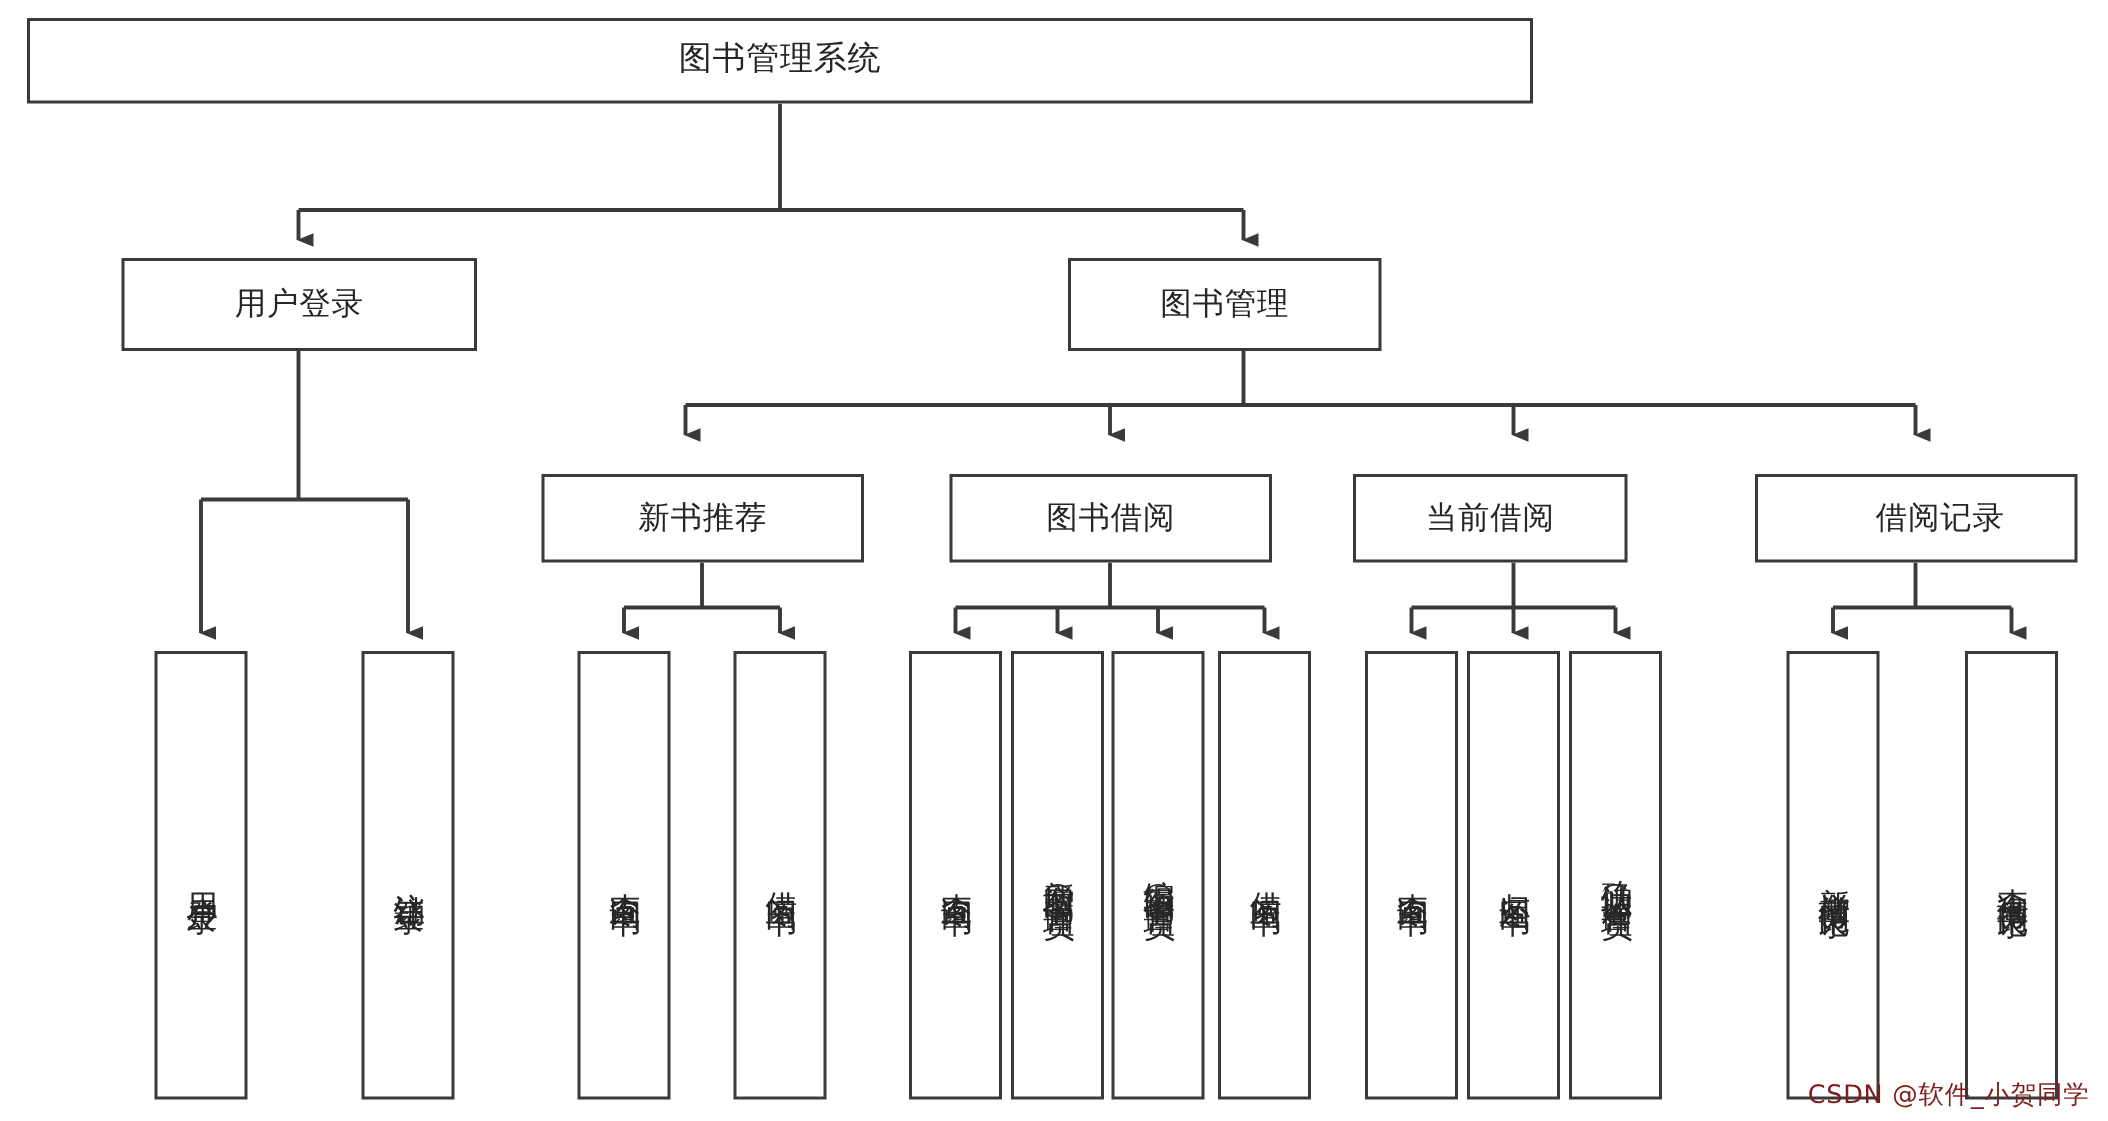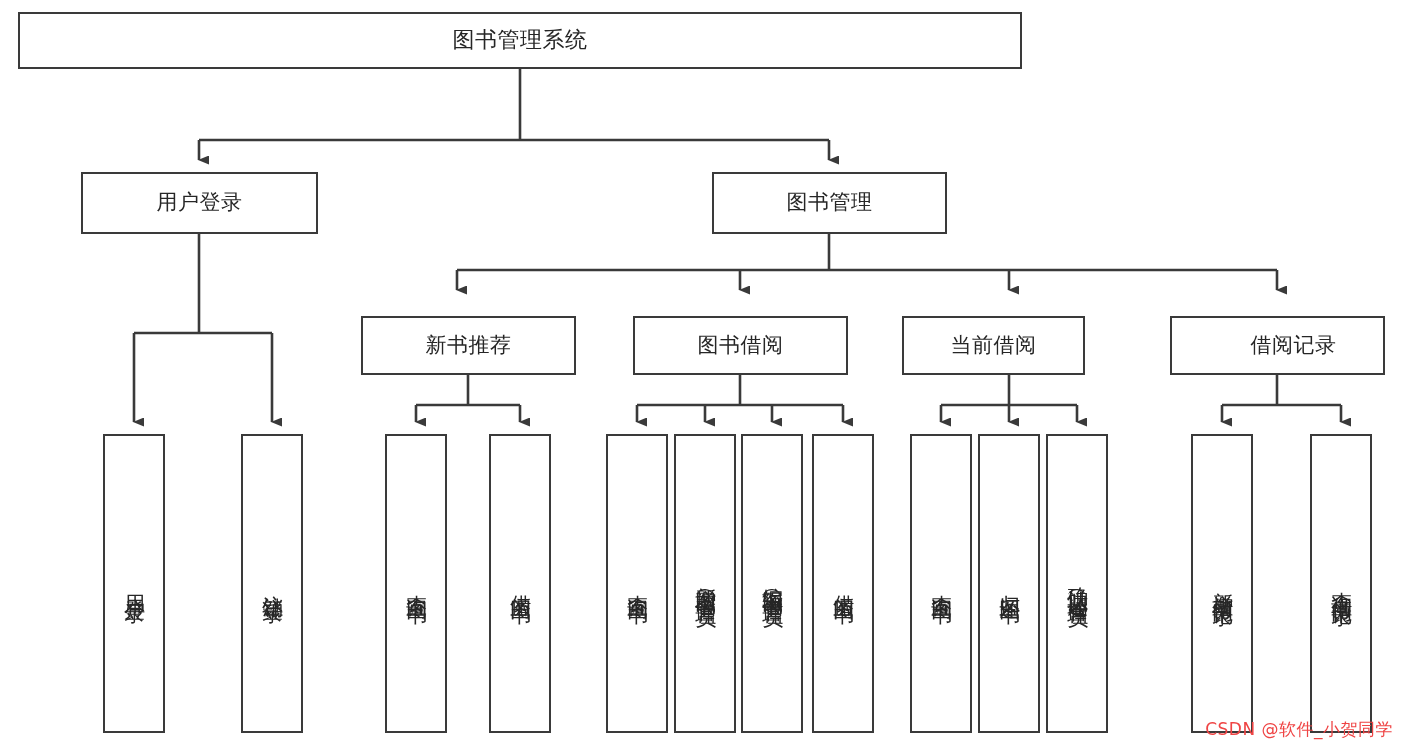--- a/index.html
+++ b/index.html
@@ -63,21 +63,21 @@
     line-height: 1.12;
     letter-spacing: 3px;
     white-space: nowrap;
     max-height: 100%;
   }
   .watermark {
     position: absolute;
     right: 12px;
     bottom: 6px;
     font-size: 17px;
-    color: #ef4444;
+    color: #7f1d1d;
     letter-spacing: 0.5px;
     z-index: 5;
     white-space: nowrap;
   }
 </style>
 </head>
 <body>
 
 <div id="canvas">
 
@@ -131,21 +131,21 @@
     </g>
   </svg>
 
   <div class="node h root" style="left:18px; top:12px; width:1004px; height:57px;">
     <span class="label">图书管理系统</span>
   </div>
 
   <div class="node h" style="left:81px; top:172px; width:237px; height:62px;">
     <span class="label">用户登录</span>
   </div>
-  <div class="node h" style="left:712px; top:172px; width:235px; height:62px;">
+  <div class="node h" style="left:712px; top:172px; width:209px; height:62px;">
     <span class="label">图书管理</span>
   </div>
 
   <div class="node h" style="left:633px; top:316px; width:215px; height:59px;">
     <span class="label">图书借阅</span>
   </div>
   <div class="node h" style="left:361px; top:316px; width:215px; height:59px;">
     <span class="label">新书推荐</span>
   </div>
   <div class="node h" style="left:902px; top:316px; width:183px; height:59px;">

